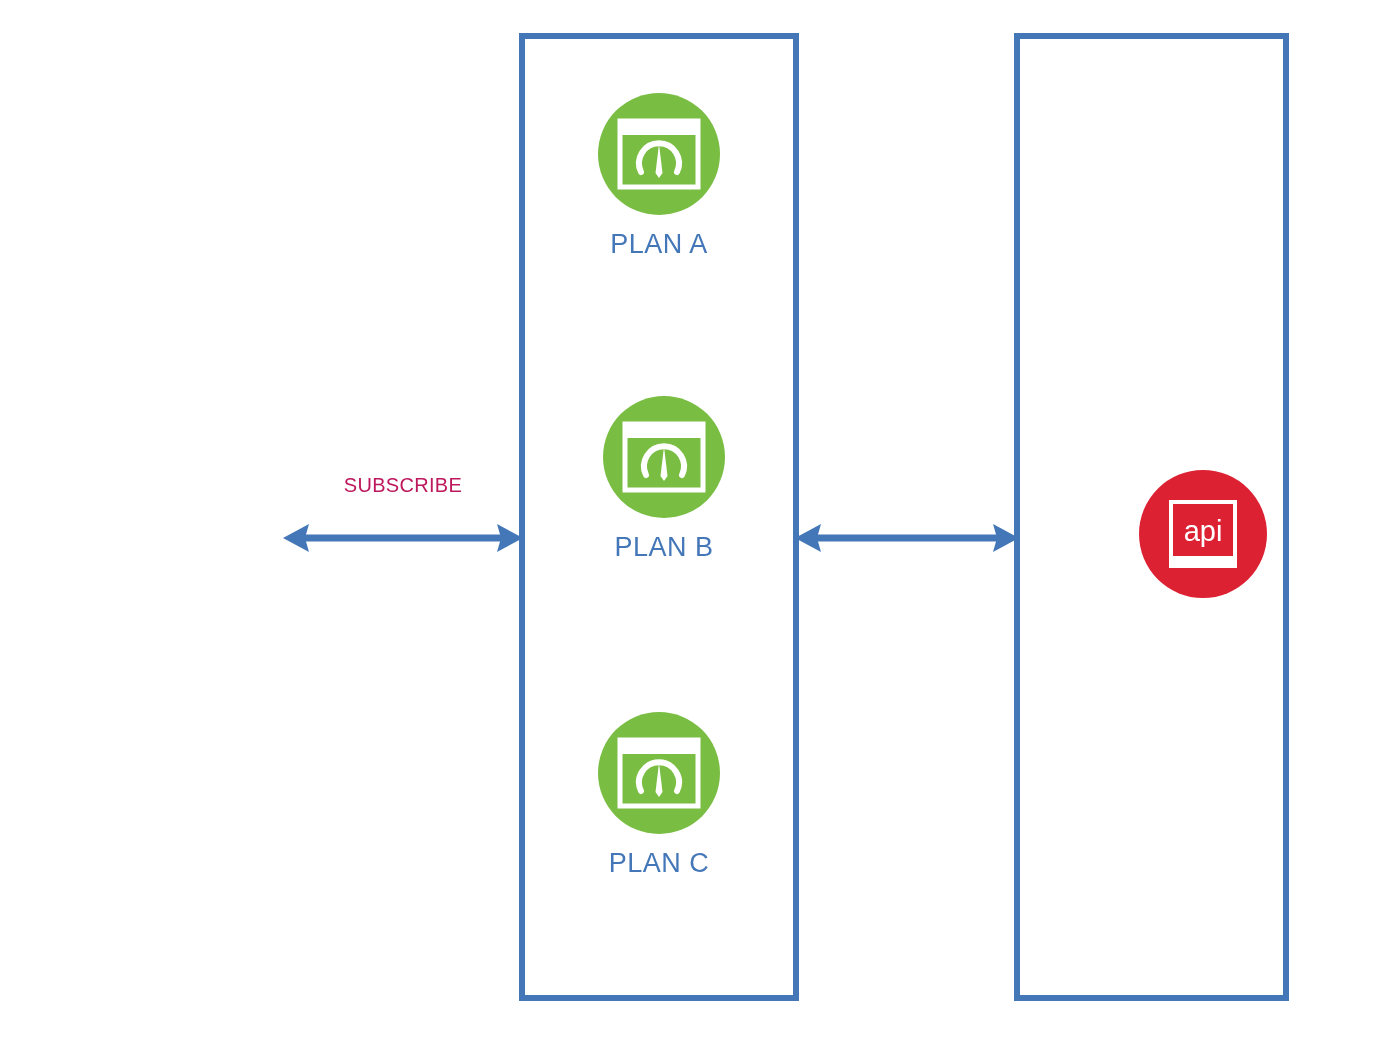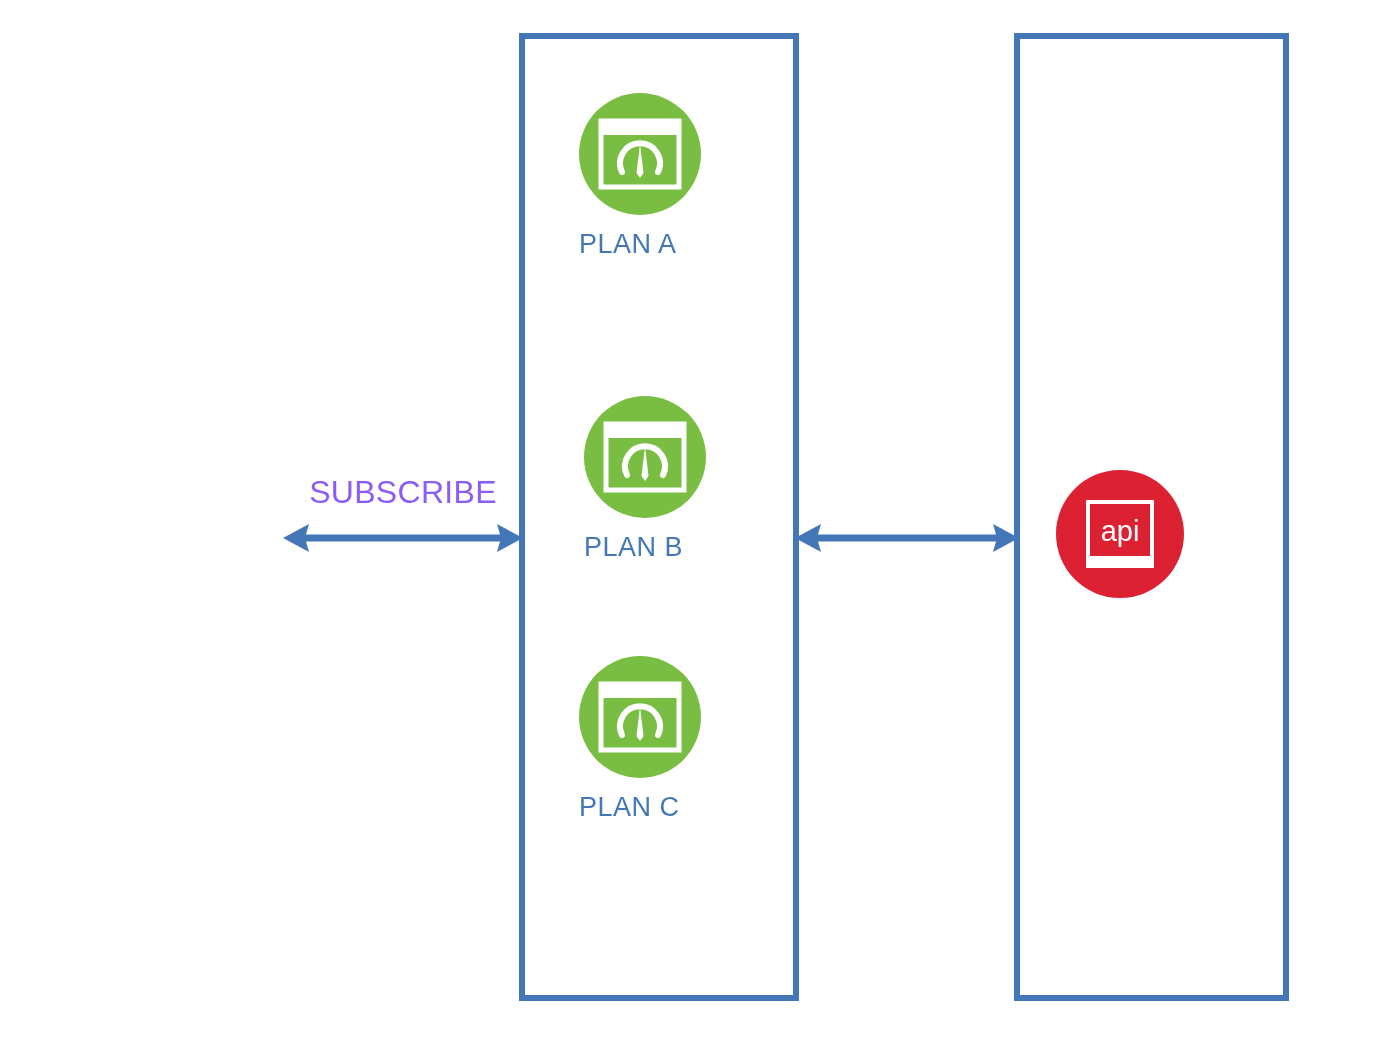--- a/index.html
+++ b/index.html
@@ -22,21 +22,21 @@
   
   .container-box {
     border: 6px solid #4477B8;
     background: #ffffff;
     box-sizing: border-box;
   }
   #gateway-box { left: 519px; top: 33px; width: 280px; height: 968px; }
   #backend-box { left: 1014px; top: 33px; width: 275px; height: 968px; }
 
   
-  .node { display: flex; flex-direction: column; align-items: flex-start; }
+  .node { display: flex; flex-direction: column; align-items: center; }
   .circle {
     border-radius: 50%;
     display: flex;
     align-items: center;
     justify-content: center;
   }
   .node-label {
     margin-top: 14px;
     font-size: 27px;
     font-weight: 400;
@@ -48,39 +48,39 @@
 
   
   #application-node { left: 82px; top: 453px; width: 190px; }
   #application-circle { width: 131px; height: 131px; background: #11A89A; }
 
   
   .plan-node { width: 160px; }
   .plan-circle { width: 122px; height: 122px; background: #79BE43; }
   #plan-a-node { left: 579px; top: 93px; }
   #plan-b-node { left: 584px; top: 396px; }
-  #plan-c-node { left: 579px; top: 656px; }
+  #plan-c-node { left: 579px; top: 712px; }
 
   
-  #api-node { left: 1056px; top: 470px; width: 128px; }
+  #api-node { left: 1139px; top: 470px; width: 128px; }
   #api-circle { width: 128px; height: 128px; background: #DC2133; }
 
   
   .arrow-svg { overflow: visible; }
   #subscribe-arrow-wrap { left: 283px; top: 516px; width: 240px; height: 44px; }
   #gateway-api-arrow-wrap { left: 795px; top: 516px; width: 224px; height: 44px; }
 
   #subscribe-label {
     left: 283px;
     top: 474px;
     width: 240px;
     text-align: center;
-    font-size: 32px;
+    font-size: 20px;
     letter-spacing: 0.3px;
-    color: #8b5cf6;
+    color: #be185d;
     white-space: nowrap;
   }
 </style>
 </head>
 <body>
 
 <div id="canvas">
 
   <div class="abs container-box" id="gateway-box"></div>
 

